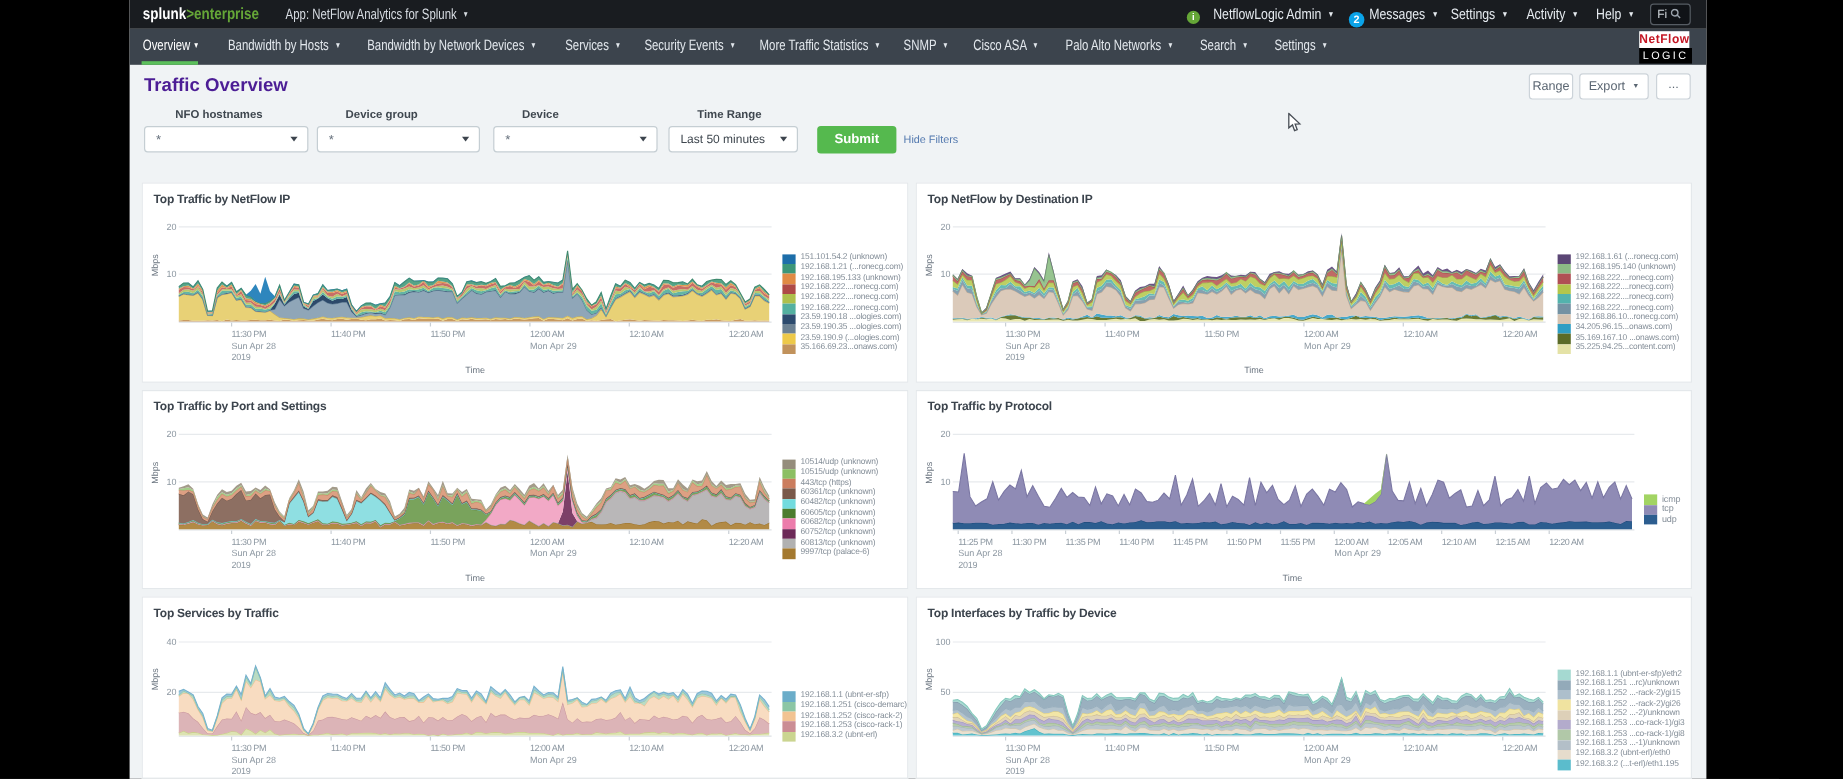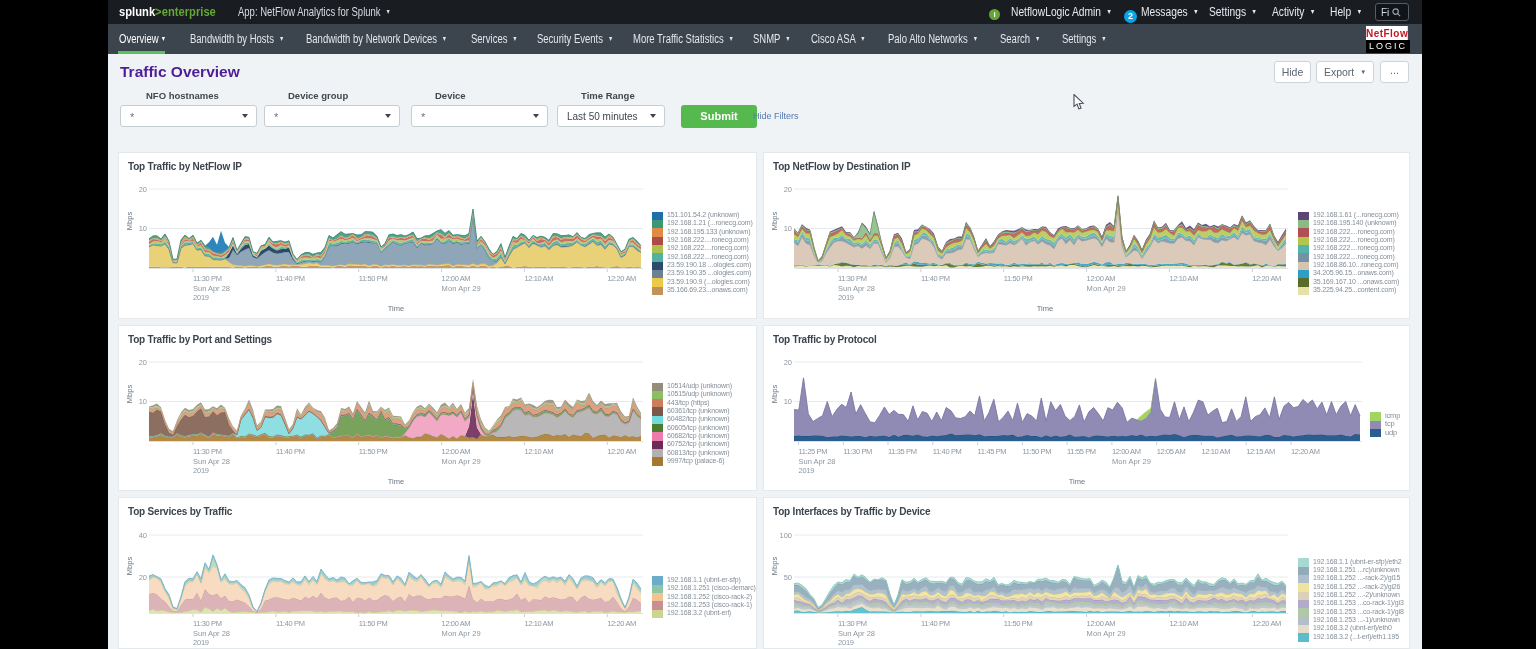--- a/index.html
+++ b/index.html
@@ -55,21 +55,21 @@
     <span class="nv" style="left:645px">SNMP <span class="caret">▼</span></span>
     <span class="nv" style="left:703px">Cisco ASA <span class="caret">▼</span></span>
     <span class="nv" style="left:780px">Palo Alto Networks <span class="caret">▼</span></span>
     <span class="nv" style="left:892px">Search <span class="caret">▼</span></span>
     <span class="nv" style="left:954px">Settings <span class="caret">▼</span></span>
     <div style="position:absolute;left:1258px;top:2px;width:44px;height:13.5px;background:#fff;color:#c41724;font-weight:bold;font-size:10.5px;text-align:center;line-height:14.5px;letter-spacing:0.5px;transform:scaleX(0.95);transform-origin:left center">NetFlow</div>
     <div style="position:absolute;left:1258px;top:15.5px;width:44px;height:13.5px;background:#000;color:#fff;font-size:9px;text-align:center;line-height:13px;letter-spacing:2px">LOGIC</div>
   </div>
   <div id="content">
     <div style="position:absolute;left:12px;top:9px;font-size:15.5px;font-weight:bold;color:#4c1d95">Traffic Overview</div>
-    <div class="btn" style="left:1166px;top:7px;width:37px;height:22px;line-height:20px">Hide</div>
+    <div class="btn" style="left:1166px;top:7px;width:37px;height:22px;line-height:20px">Range</div>
     <div class="btn" style="left:1208px;top:7px;width:58px;height:22px;line-height:20px">Export <span class="caret" style="color:#5c6773;font-size:6px">▼</span></div>
     <div class="btn" style="left:1272px;top:7px;width:29px;height:22px;line-height:16px">...</div>
     <div class="lab" style="left:14px;top:36px">NFO hostnames</div>
     <div class="lab" style="left:156px;top:36px">Device group</div>
     <div class="lab" style="left:303px;top:36px">Device</div>
     <div class="lab" style="left:449px;top:36px">Time Range</div>
     <div class="dd" style="left:12px;top:51px;width:137px">
         <span class="star">*</span>
         <span class="dc"></span>
       </div>
@@ -78,21 +78,21 @@
         <span class="dc"></span>
       </div>
     <div class="dd" style="left:303px;top:51px;width:137px">
         <span class="star">*</span>
         <span class="dc"></span>
       </div>
     <div class="dd" style="left:449px;top:51px;width:108px">
         <span class="star" style="color:#3f474f;font-size:10px;top:5px">Last 50 minutes</span>
         <span class="dc"></span>
       </div>
-    <div style="position:absolute;left:573px;top:51px;width:76px;height:23px;background:#55b94e;border-radius:3px;color:#fff;font-size:11px;font-weight:bold;text-align:center;line-height:23px">Submit</div>
+    <div style="position:absolute;left:573px;top:51px;width:66px;height:23px;background:#55b94e;border-radius:3px;color:#fff;font-size:11px;font-weight:bold;text-align:center;line-height:23px">Submit</div>
     <div style="position:absolute;left:645px;top:57px;font-size:9px;color:#5379af">Hide Filters</div>
     <svg style="position:absolute;left:965px;top:40px" width="13" height="17" viewBox="0 0 13 17">
       <path d="M1 0.5 L1 12.5 L4.1 10.1 L5.8 14.9 L8 14.1 L6.3 9.5 L10.2 9.2 Z" fill="#fff" stroke="#4a4f57" stroke-width="1.1"></path>
     </svg>
 <div class="card" style="left:10px;top:98px;width:639px;height:167px">
 <svg width="639" height="167" style="position:absolute;left:0;top:0">
 <line x1="30" y1="36" x2="524" y2="36" stroke="#e7eaed" stroke-width="1"></line>
 <line x1="30" y1="75.5" x2="524" y2="75.5" stroke="#e7eaed" stroke-width="1"></line>
 <line x1="30" y1="115.5" x2="524" y2="115.5" stroke="#dde1e5" stroke-width="1"></line>
 <line x1="74.0" y1="116" x2="74.0" y2="119" stroke="#c9cfd5" stroke-width="1"></line>

